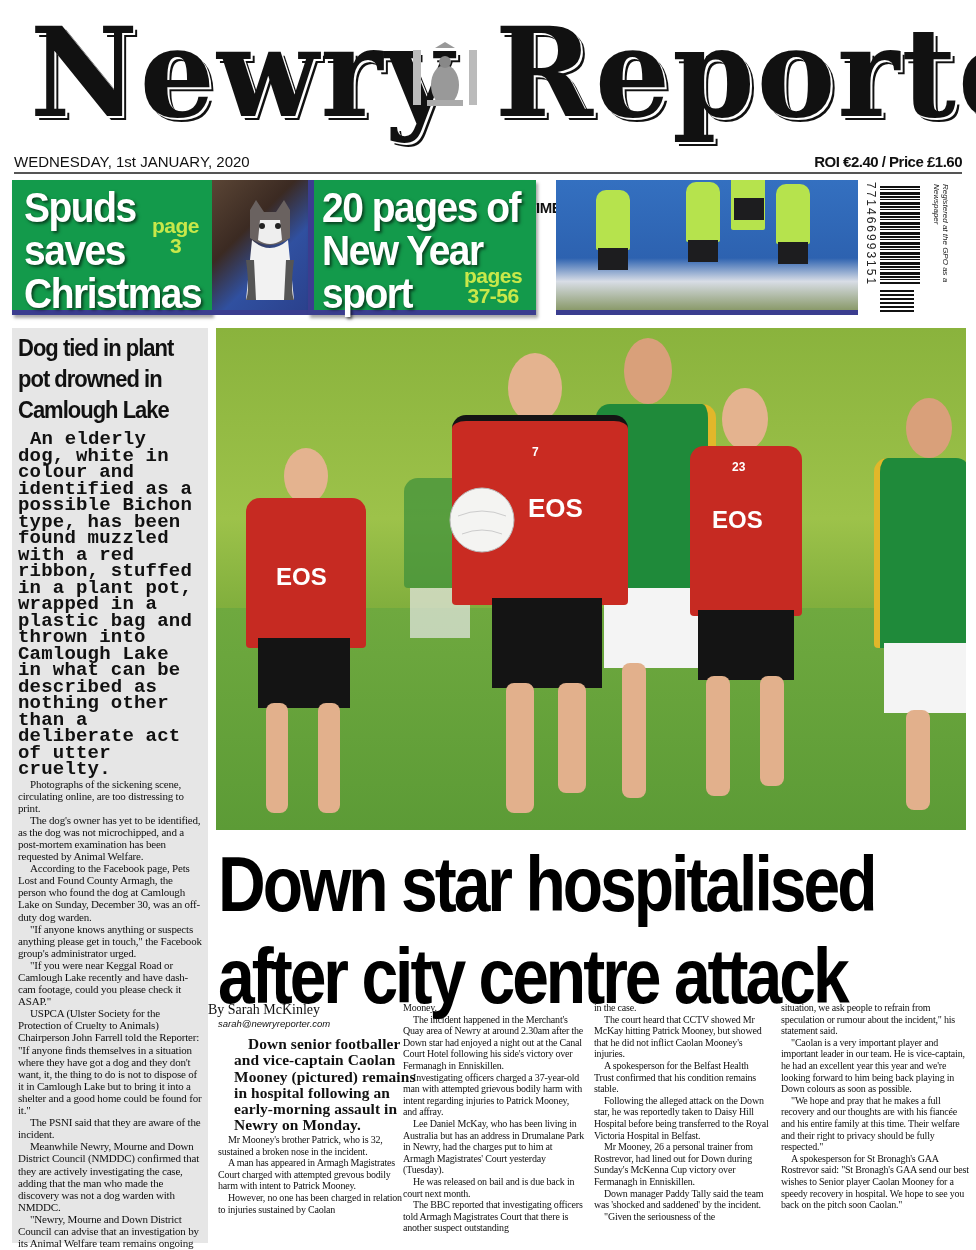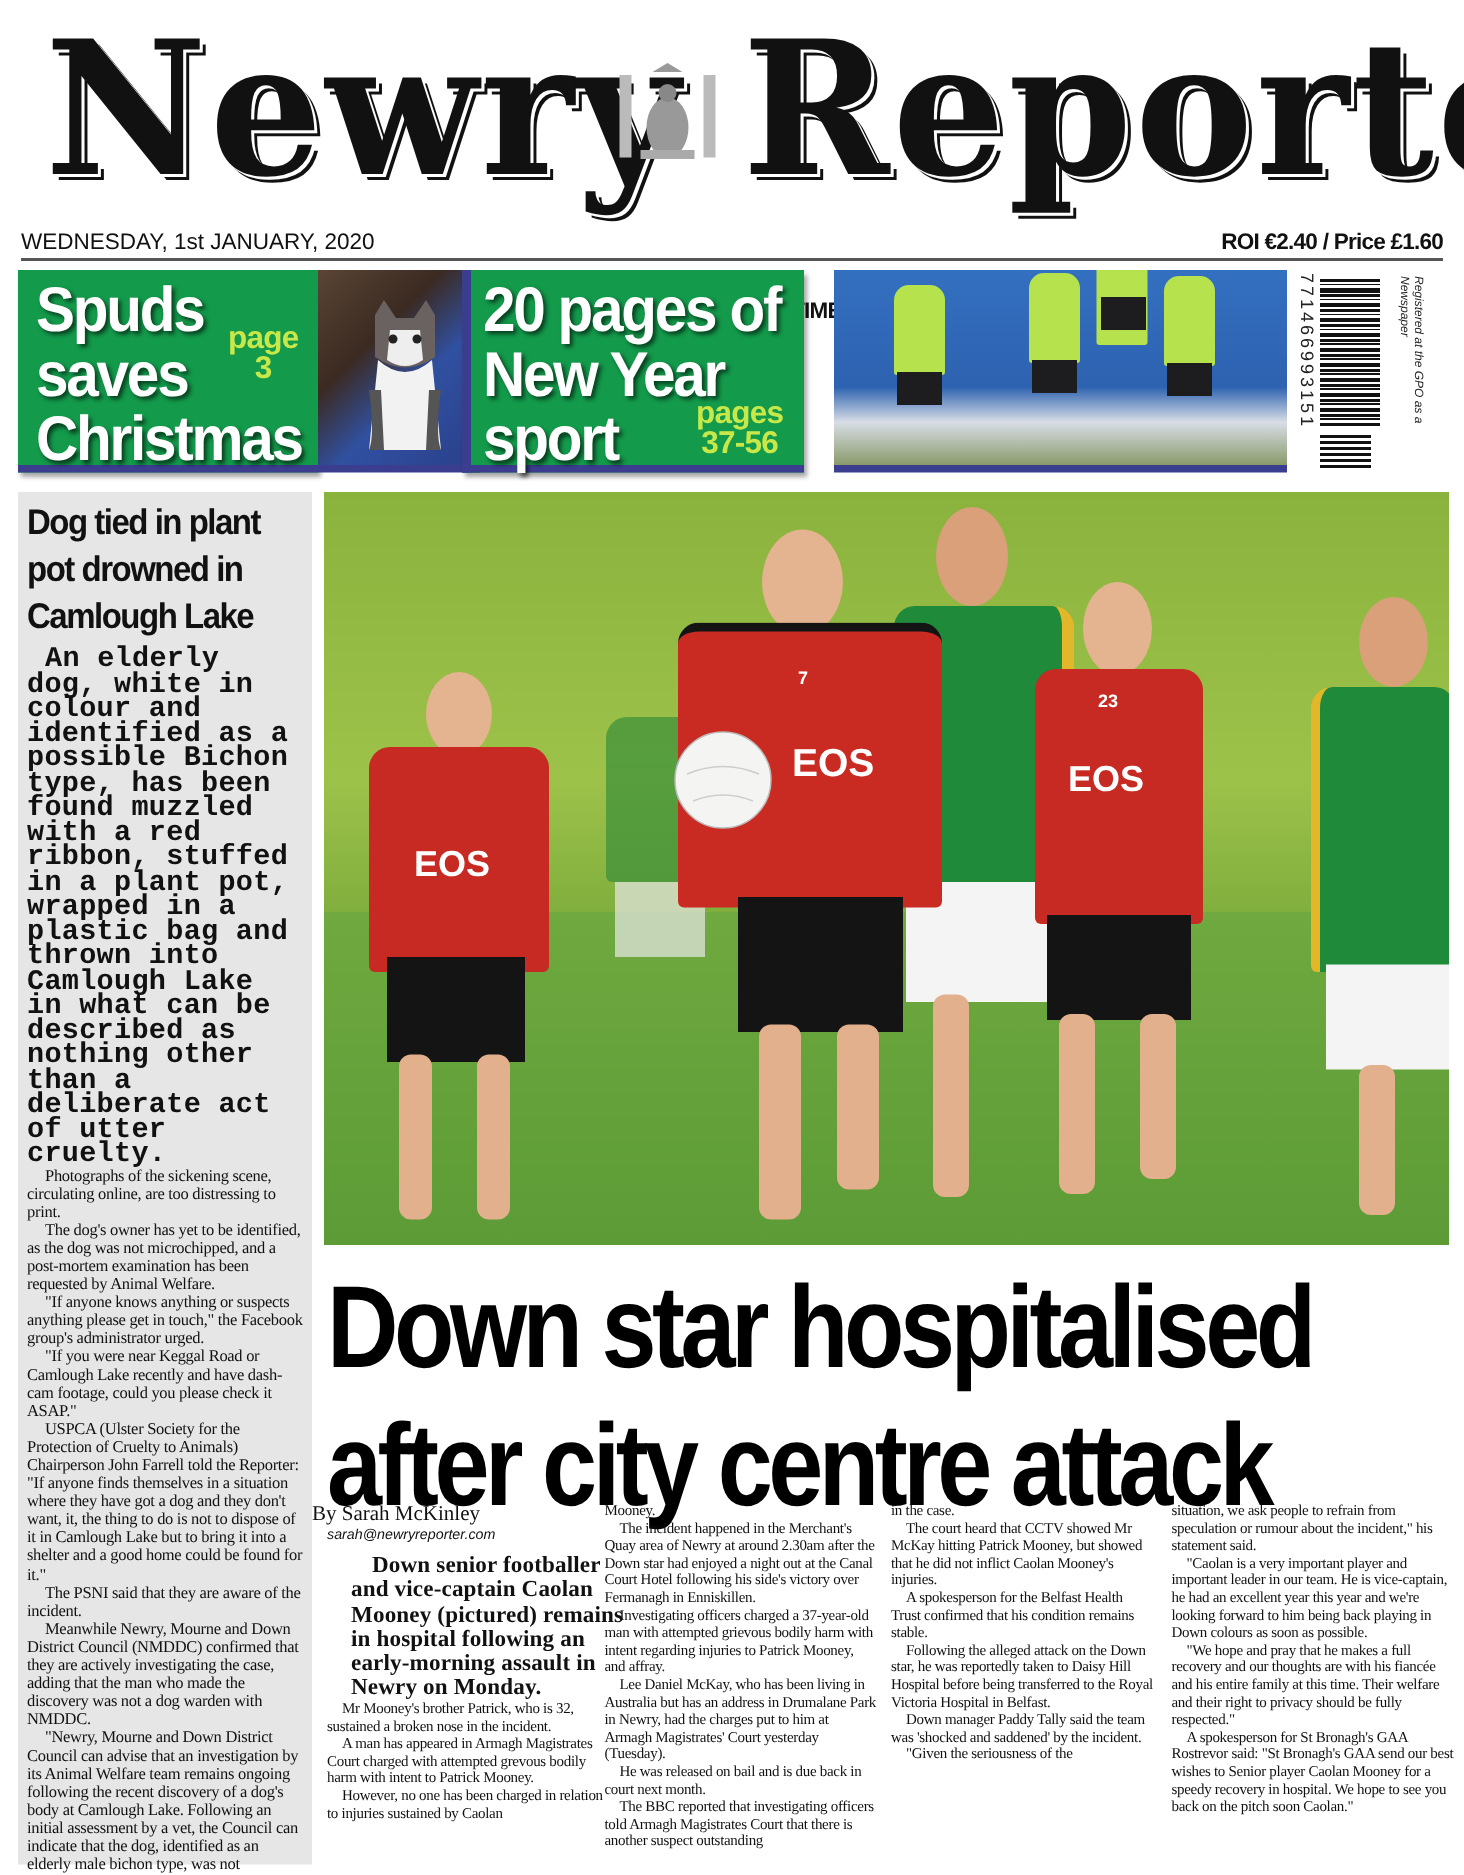--- a/index.html
+++ b/index.html
@@ -170,20 +170,21 @@
   <div class="bars2"></div>
 </div>
 <div class="reg-text">Registered at the GPO as a Newspaper</div>
 
 <aside class="side">
   <h2 class="side-head">Dog tied in plant pot drowned in Camlough Lake</h2>
   <p class="side-lede">An elderly dog, white in colour and identified as a possible Bichon type, has been found muzzled with a red ribbon, stuffed in a plant pot, wrapped in a plastic bag and thrown into Camlough Lake in what can be described as nothing other than a deliberate act of utter cruelty.</p>
   <div class="side-body">
     <p>Photographs of the sickening scene, circulating online, are too distressing to print.</p>
     <p>The dog's owner has yet to be identified, as the dog was not microchipped, and a post-mortem examination has been requested by Animal Welfare.</p>
+    <p>According to the Facebook page, Pets Lost and Found County Armagh, the person who found the dog at Camlough Lake on Sunday, December 30, was an off-duty dog warden.</p>
     <p>"If anyone knows anything or suspects anything please get in touch," the Facebook group's administrator urged.</p>
     <p>"If you were near Keggal Road or Camlough Lake recently and have dash-cam footage, could you please check it ASAP."</p>
     <p>USPCA (Ulster Society for the Protection of Cruelty to Animals) Chairperson John Farrell told the Reporter: "If anyone finds themselves in a situation where they have got a dog and they don't want, it, the thing to do is not to dispose of it in Camlough Lake but to bring it into a shelter and a good home could be found for it."</p>
     <p>The PSNI said that they are aware of the incident.</p>
     <p>Meanwhile Newry, Mourne and Down District Council (NMDDC) confirmed that they are actively investigating the case, adding that the man who made the discovery was not a dog warden with NMDDC.</p>
     <p>"Newry, Mourne and Down District Council can advise that an investigation by its Animal Welfare team remains ongoing following the recent discovery of a dog's body at Camlough Lake. Following an initial assessment by a vet, the Council can indicate that the dog, identified as an elderly male bichon type, was not microchipped. A post-mortem has been requested. The Animal Welfare team is liaising with the PSNI and welcome any further information that would help with their enquiries. Please contact the PSNI or the Council's Animal Welfare department on 028 3751 5800."</p>
   </div>
 </aside>
 
 <figure class="main-photo">
@@ -260,20 +261,21 @@
   <p>Investigating officers charged a 37-year-old man with attempted grievous bodily harm with intent regarding injuries to Patrick Mooney, and affray.</p>
   <p>Lee Daniel McKay, who has been living in Australia but has an address in Drumalane Park in Newry, had the charges put to him at Armagh Magistrates' Court yesterday (Tuesday).</p>
   <p>He was released on bail and is due back in court next month.</p>
   <p>The BBC reported that investigating officers told Armagh Magistrates Court that there is another suspect outstanding</p>
 </div>
 <div class="col c3">
   <p style="text-indent:0">in the case.</p>
   <p>The court heard that CCTV showed Mr McKay hitting Patrick Mooney, but showed that he did not inflict Caolan Mooney's injuries.</p>
   <p>A spokesperson for the Belfast Health Trust confirmed that his condition remains stable.</p>
   <p>Following the alleged attack on the Down star, he was reportedly taken to Daisy Hill Hospital before being transferred to the Royal Victoria Hospital in Belfast.</p>
+  <p>Mr Mooney, 26 a personal trainer from Rostrevor, had lined out for Down during Sunday's McKenna Cup victory over Fermanagh in Enniskillen.</p>
   <p>Down manager Paddy Tally said the team was 'shocked and saddened' by the incident.</p>
   <p>"Given the seriousness of the</p>
 </div>
 <div class="col c4">
   <p style="text-indent:0">situation, we ask people to refrain from speculation or rumour about the incident," his statement said.</p>
   <p>"Caolan is a very important player and important leader in our team. He is vice-captain, he had an excellent year this year and we're looking forward to him being back playing in Down colours as soon as possible.</p>
   <p>"We hope and pray that he makes a full recovery and our thoughts are with his fiancée and his entire family at this time. Their welfare and their right to privacy should be fully respected."</p>
   <p>A spokesperson for St Bronagh's GAA Rostrevor said: "St Bronagh's GAA send our best wishes to Senior player Caolan Mooney for a speedy recovery in hospital. We hope to see you back on the pitch soon Caolan."</p>
 </div>
 

